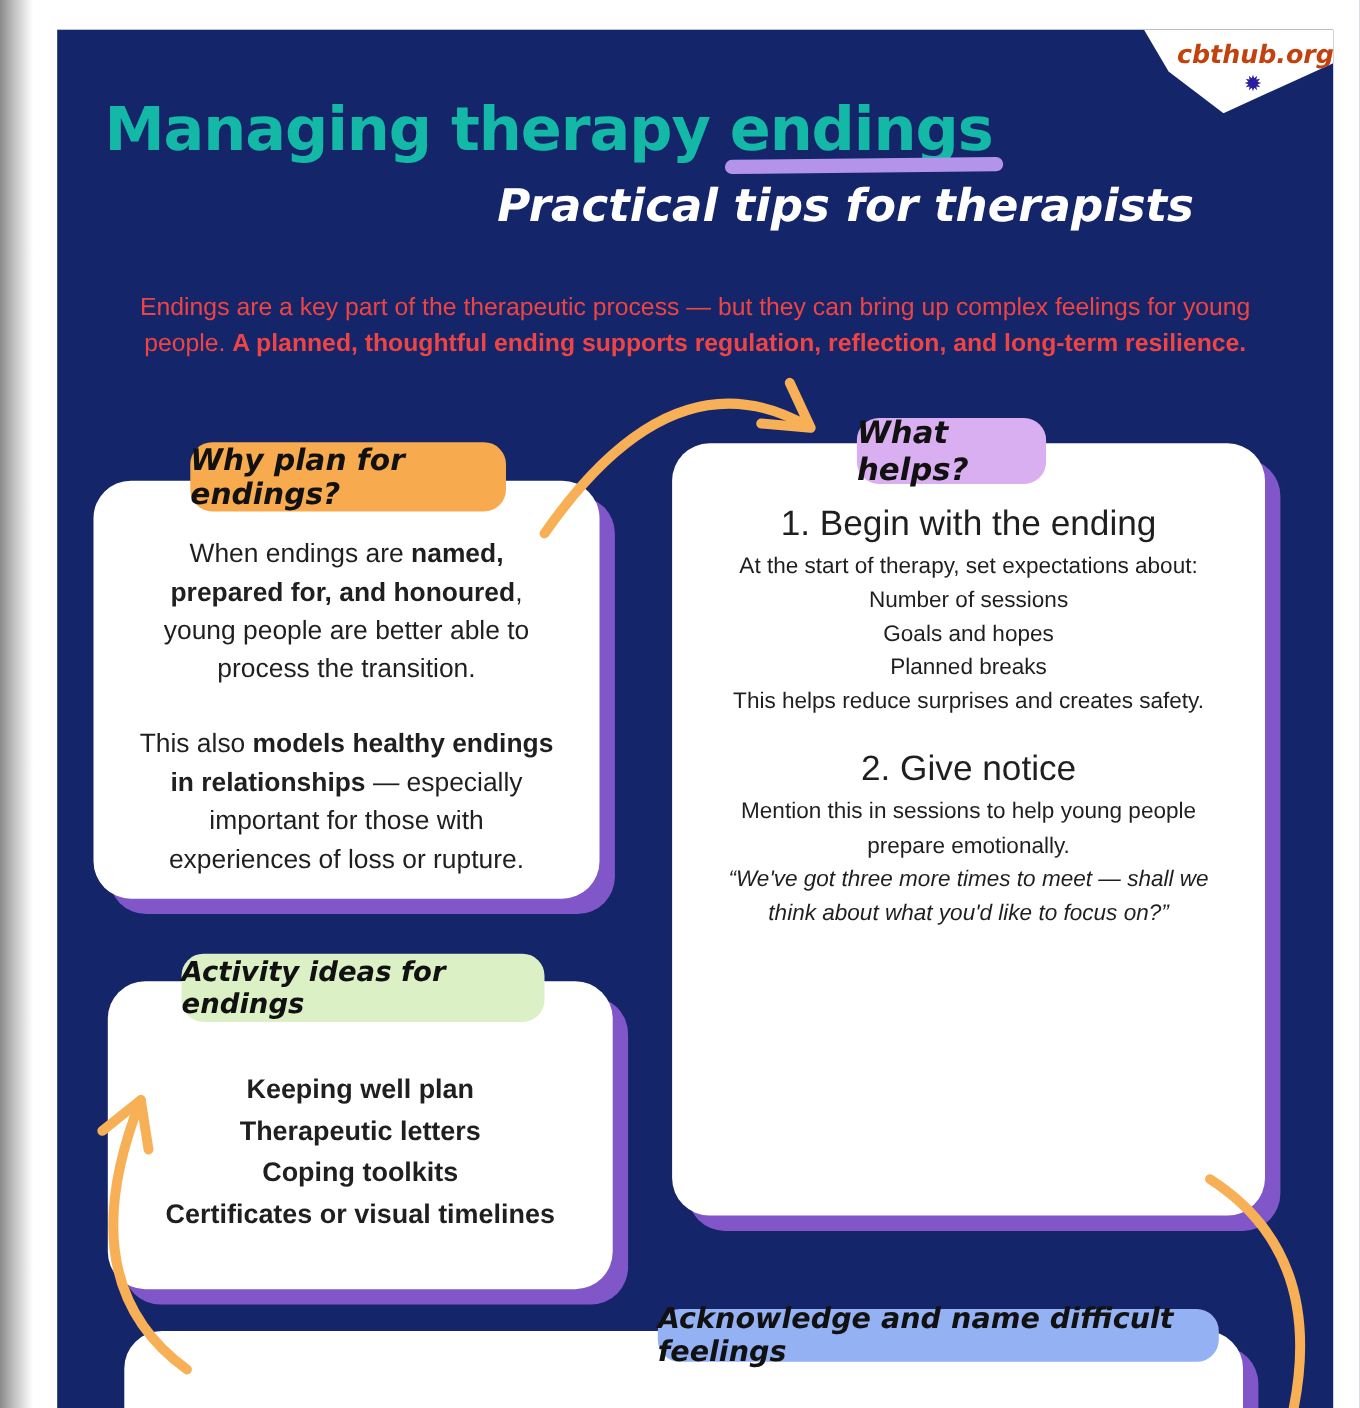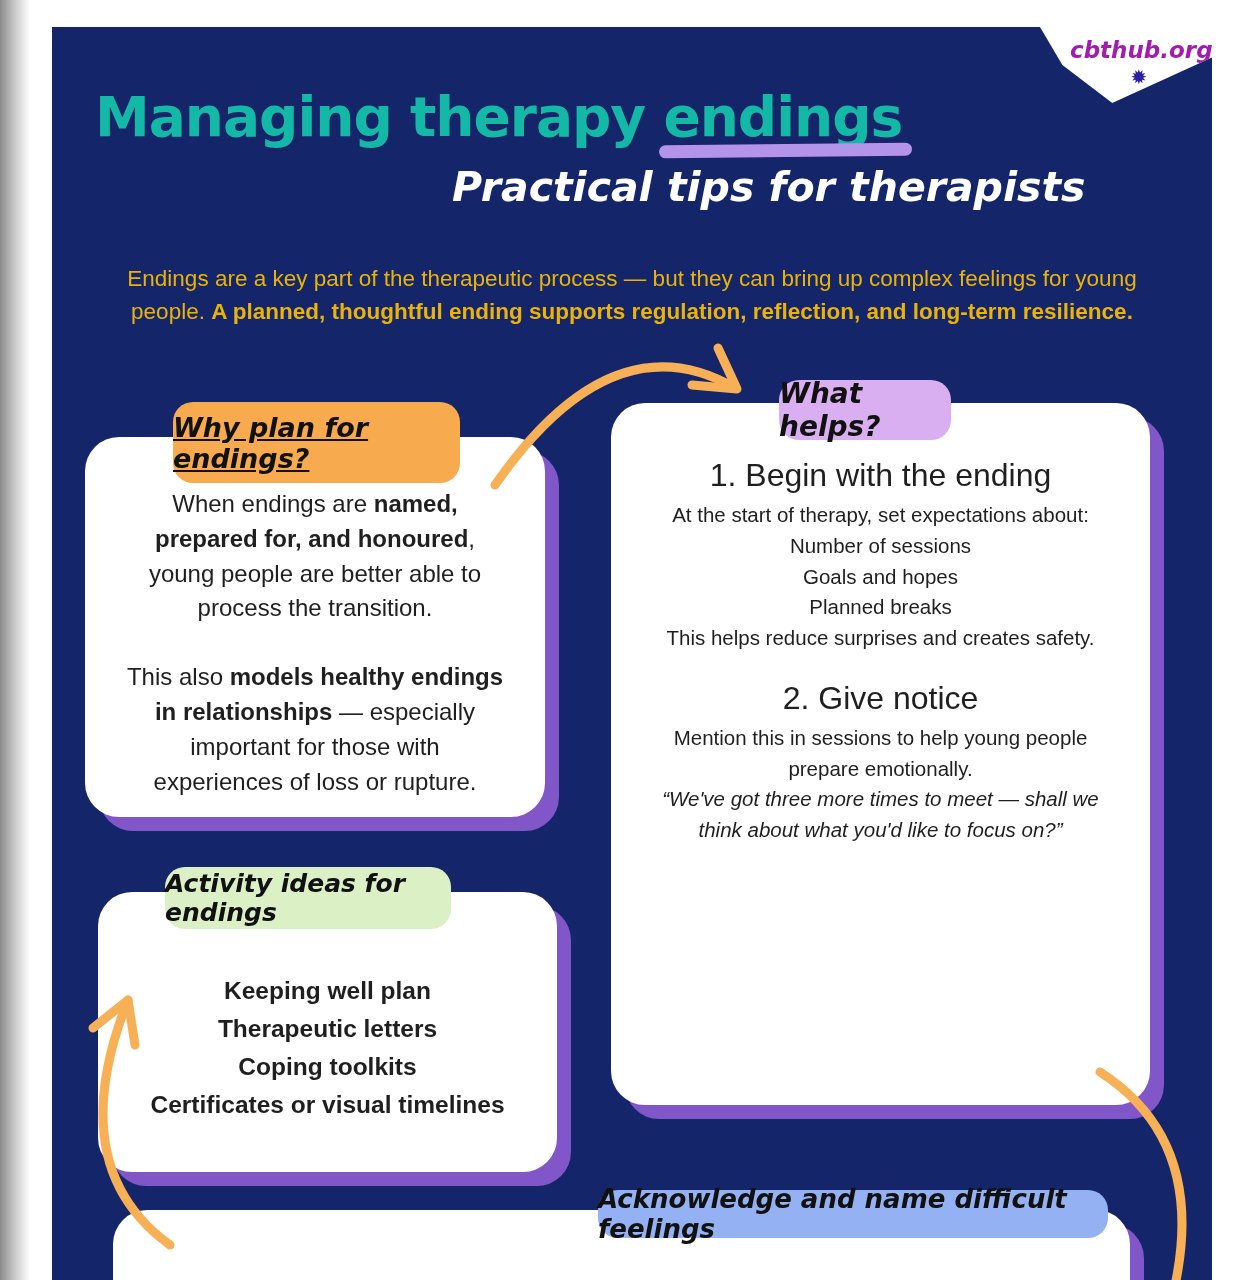--- a/index.html
+++ b/index.html
@@ -11,56 +11,56 @@
   html,body{width:1236px;height:1280px;overflow:hidden;background:#fff;
     font-family:"Liberation Sans",sans-serif;}
   .page-edge{position:absolute;left:0;top:0;width:30px;height:1280px;
     background:linear-gradient(to right,#8a8a8a,#c4c4c4 45%,#ffffff 100%);}
   .poster{position:absolute;left:52px;top:27px;width:1160px;height:1253px;
     background:var(--navy);overflow:hidden;}
   
   .badge{position:absolute;left:988px;top:0;width:172px;height:76px;background:var(--white);
     clip-path:polygon(0 0,100% 0,100% 40%,42% 100%,13% 50%);}
   .badge-site{position:absolute;left:30px;top:10px;width:138px;text-align:center;
-    font-style:italic;font-weight:bold;font-size:23px;color:#a21caf;
+    font-style:italic;font-weight:bold;font-size:23px;color:#c2410c;
     font-family:"DejaVu Sans",sans-serif;}
   .badge-star{position:absolute;left:30px;top:40px;width:138px;text-align:center;
     font-size:20px;color:#2a1fa0;line-height:1;}
   
   .title{position:absolute;left:43px;top:58px;font-family:"DejaVu Sans",sans-serif;
     font-weight:bold;font-size:55px;letter-spacing:-1px;color:#14b8a6;white-space:nowrap;}
   .title .underlined{position:relative;display:inline-block;}
   .title .underlined::after{content:"";position:absolute;left:-4px;right:-10px;bottom:-8px;
     height:13px;background:var(--underline);border-radius:9px;transform:rotate(-0.6deg);}
   .subtitle{position:absolute;left:400px;top:136px;width:540px;text-align:center;
     font-style:italic;font-weight:600;font-size:41px;color:#fff;white-space:nowrap;
     font-family:"DejaVu Sans",sans-serif;}
   .intro{position:absolute;left:45px;top:236px;width:1070px;text-align:center;
-    color:#eab308;font-size:22.5px;line-height:1.45;}
+    color:#ef4444;font-size:22.5px;line-height:1.45;}
   .intro .b{font-weight:bold;}
   
   .card{position:absolute;background:var(--white);border-radius:34px;
     box-shadow:14px 14px 0 var(--card-shadow);color:var(--ink);text-align:center;}
   .pill{position:absolute;z-index:6;display:flex;align-items:center;justify-content:center;
     border-radius:20px;font-style:italic;font-weight:600;color:#111;
     font-family:"DejaVu Sans",sans-serif;}
   .card-why{left:33px;top:410px;width:460px;height:380px;padding:50px 38px 0;}
-  .pill-why{left:121px;top:375px;width:287px;height:81px;background:var(--orange);font-size:27px;text-decoration:underline;}
+  .pill-why{left:121px;top:375px;width:287px;height:63px;background:var(--orange);font-size:27px;}
   .card-why p{font-size:24px;line-height:1.45;}
   .card-why p + p{margin-top:34px;}
   .b{font-weight:bold;}
   .i{font-style:italic;}
   .card-helps{left:559px;top:376px;width:539px;height:702px;padding:54px 34px 0;}
   .pill-helps{left:727px;top:353px;width:172px;height:60px;background:var(--lilac);font-size:28px;}
   .wh-section{margin-bottom:26px;}
   .wh-heading{font-weight:normal;font-size:32px;margin-bottom:6px;}
   .wh-lines .line{font-size:20.5px;line-height:1.5;}
   .wh-lines .line.i{font-style:italic;}
   .card-activity{left:46px;top:865px;width:459px;height:280px;padding:80px 30px 0;}
-  .pill-activity{left:113px;top:840px;width:286px;height:62px;background:var(--green);font-size:25px;}
+  .pill-activity{left:113px;top:840px;width:330px;height:62px;background:var(--green);font-size:25px;}
   .activity-list .line{font-weight:bold;font-size:24.5px;line-height:1.55;}
   .card-ack{left:61px;top:1183px;width:1017px;height:150px;}
   .pill-ack{left:546px;top:1163px;width:510px;height:48px;background:var(--blue);font-size:26px;}
   
   .arrows{position:absolute;left:0;top:0;width:1160px;height:1253px;z-index:5;pointer-events:none;}
 </style>
 </head>
 <body>
 
 <div class="page-edge"></div>

